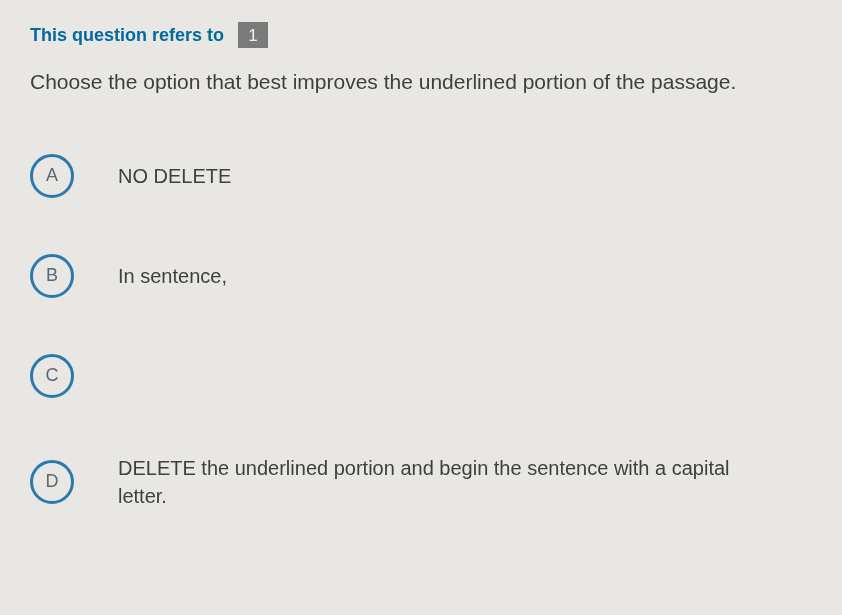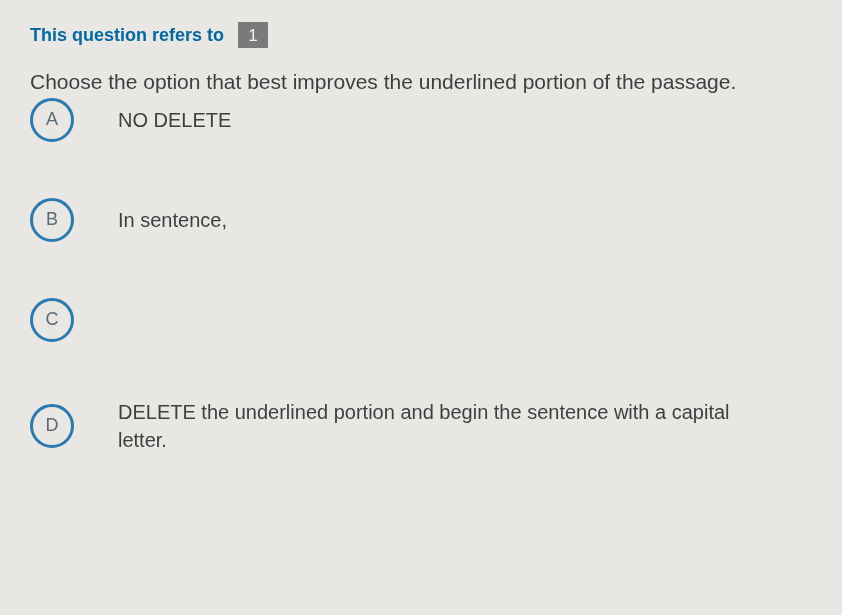--- a/index.html
+++ b/index.html
@@ -34,20 +34,21 @@
       align-items: center;
       justify-content: center;
       min-width: 30px;
       height: 26px;
     }
     .prompt {
       font-size: 21px;
       color: #3f3f3f;
       line-height: 1.5;
       font-weight: 400;
+      margin-bottom: 56px;
       max-width: 760px;
     }
     .options {
       display: flex;
       flex-direction: column;
       gap: 56px;
     }
     .option-row {
       display: flex;
       align-items: center;

